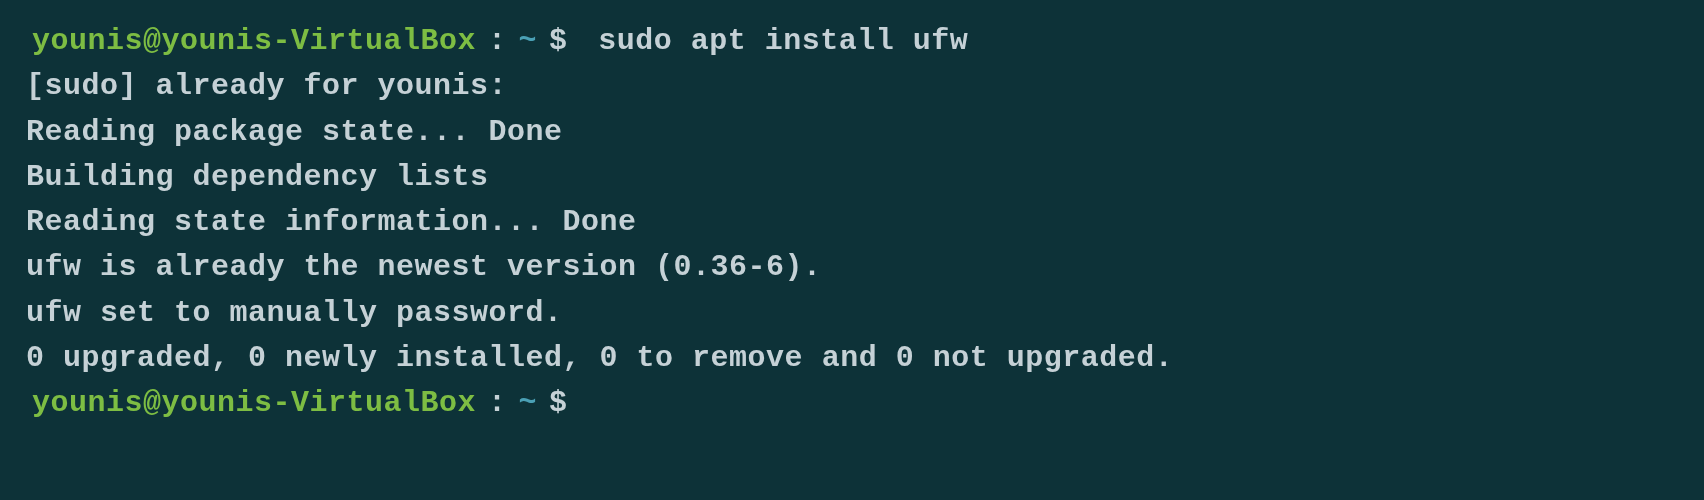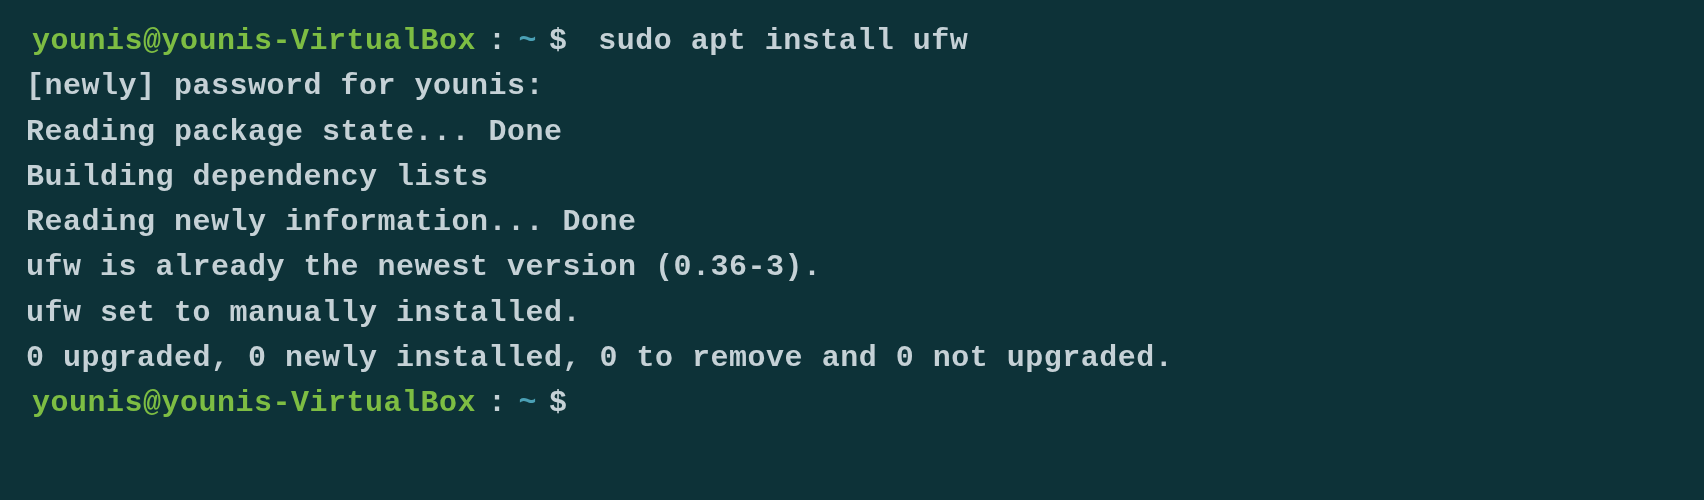--- a/index.html
+++ b/index.html
@@ -43,20 +43,20 @@
       color: #c5d1d6;
     }
     .line {
       white-space: pre;
     }
   </style>
 </head>
 <body>
 
 <div class="line"><span class="prompt-user">younis@younis-VirtualBox</span><span class="prompt-separator">:</span><span class="prompt-path">~</span><span class="prompt-dollar">$</span><span class="command"> sudo apt install ufw</span></div>
-<div class="line output">[newly] password for younis:</div>
+<div class="line output">[sudo] already for younis:</div>
 <div class="line output">Reading package state... Done</div>
 <div class="line output">Building dependency lists</div>
-<div class="line output">Reading newly information... Done</div>
-<div class="line output">ufw is already the newest version (0.36-3).</div>
-<div class="line output">ufw set to manually installed.</div>
+<div class="line output">Reading state information... Done</div>
+<div class="line output">ufw is already the newest version (0.36-6).</div>
+<div class="line output">ufw set to manually password.</div>
 <div class="line output">0 upgraded, 0 newly installed, 0 to remove and 0 not upgraded.</div>
 <div class="line"><span class="prompt-user">younis@younis-VirtualBox</span><span class="prompt-separator">:</span><span class="prompt-path">~</span><span class="prompt-dollar">$</span><span class="command"></span></div>
 
 </body></html>

